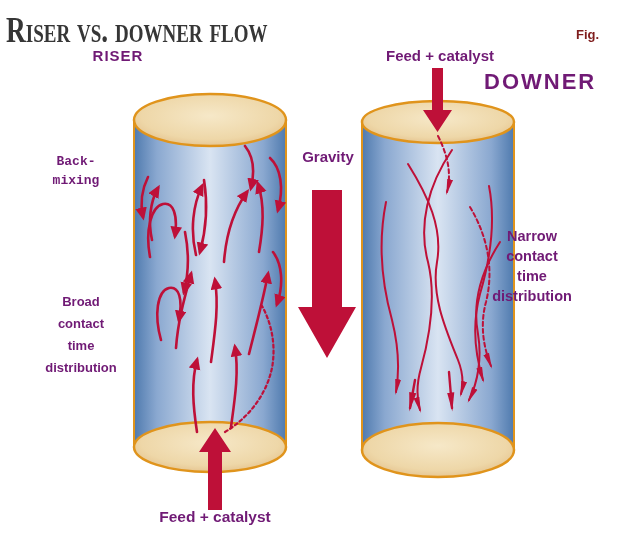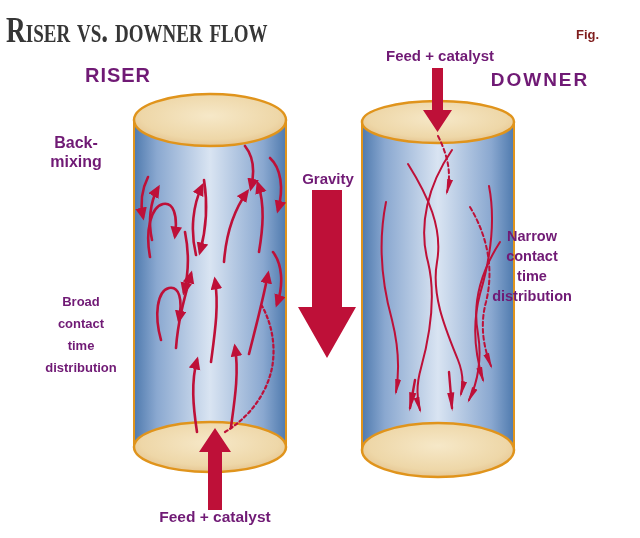--- a/index.html
+++ b/index.html
@@ -4,25 +4,25 @@
 <style>
   html,body{margin:0;padding:0;background:#fff;}
   .stage{position:relative;width:640px;height:538px;background:#ffffff;overflow:hidden;
          font-family:"Liberation Sans",sans-serif;}
   .stage svg{position:absolute;left:0;top:0;}
   .lbl{position:absolute;font-weight:bold;color:#701a75;text-align:center;white-space:pre-line;}
   .title{position:absolute;left:6px;top:9px;font-family:"Liberation Serif",serif;
          font-variant:small-caps;font-weight:700;font-size:36px;color:#363636;
          transform:scaleX(0.76);transform-origin:0 0;white-space:nowrap;letter-spacing:0;}
   .fig{position:absolute;left:576px;top:27px;font-weight:600;font-size:13px;color:#7f1d1d;}
-  .h-riser{left:78px;top:64px;width:80px;font-size:20px;letter-spacing:1px;}
-  .h-downer{left:484px;top:69px;width:112px;font-size:19px;letter-spacing:2px;}
+  .h-riser{left:78px;top:47px;width:80px;font-size:15px;letter-spacing:1px;}
+  .h-downer{left:484px;top:69px;width:112px;font-size:22px;letter-spacing:2px;}
   .feed-top{left:374px;top:47px;width:132px;font-size:15px;}
-  .gravity{left:294px;top:170px;width:68px;font-size:15px;}
-  .backmix{left:28px;top:133px;width:96px;font-size:16px;line-height:19px;}
+  .gravity{left:294px;top:148px;width:68px;font-size:15px;}
+  .backmix{left:28px;top:152px;width:96px;font-size:13px;line-height:19px;font-family:Liberation Mono, monospace;}
   .broad{left:18px;top:291px;width:126px;font-size:13px;line-height:22px;}
   .narrow{left:481px;top:226px;width:102px;font-size:14.5px;line-height:20px;}
   .feed-bottom{left:146px;top:508px;width:138px;font-size:15.5px;}
 </style>
 </head>
 <body>
 
 <div class="stage">
 
   <svg width="640" height="538" viewBox="0 0 640 538">

